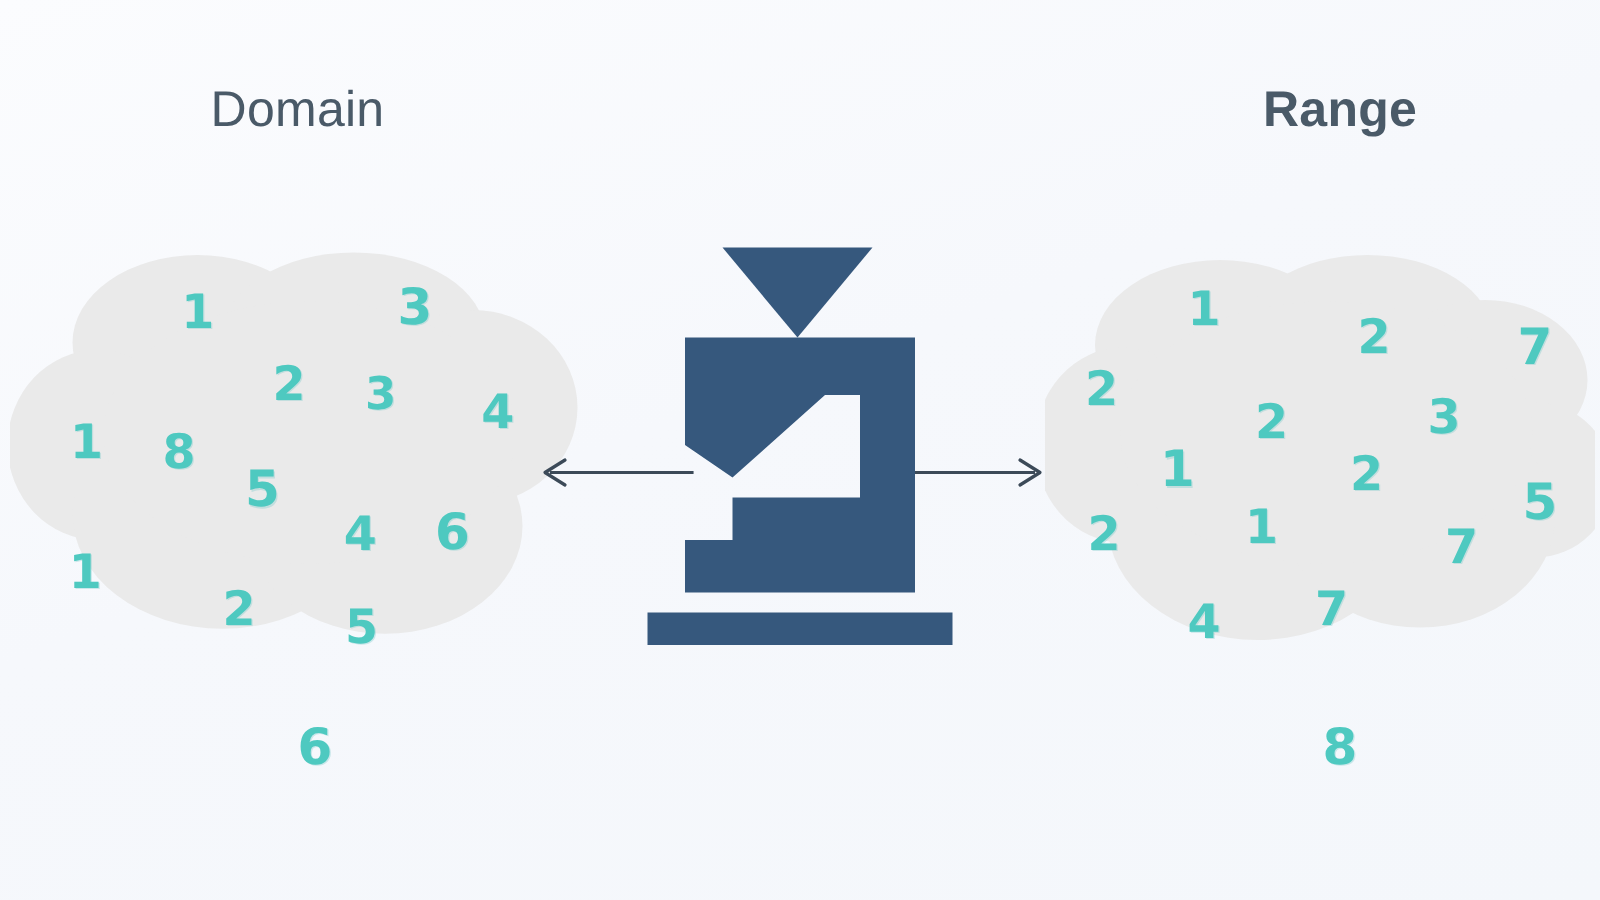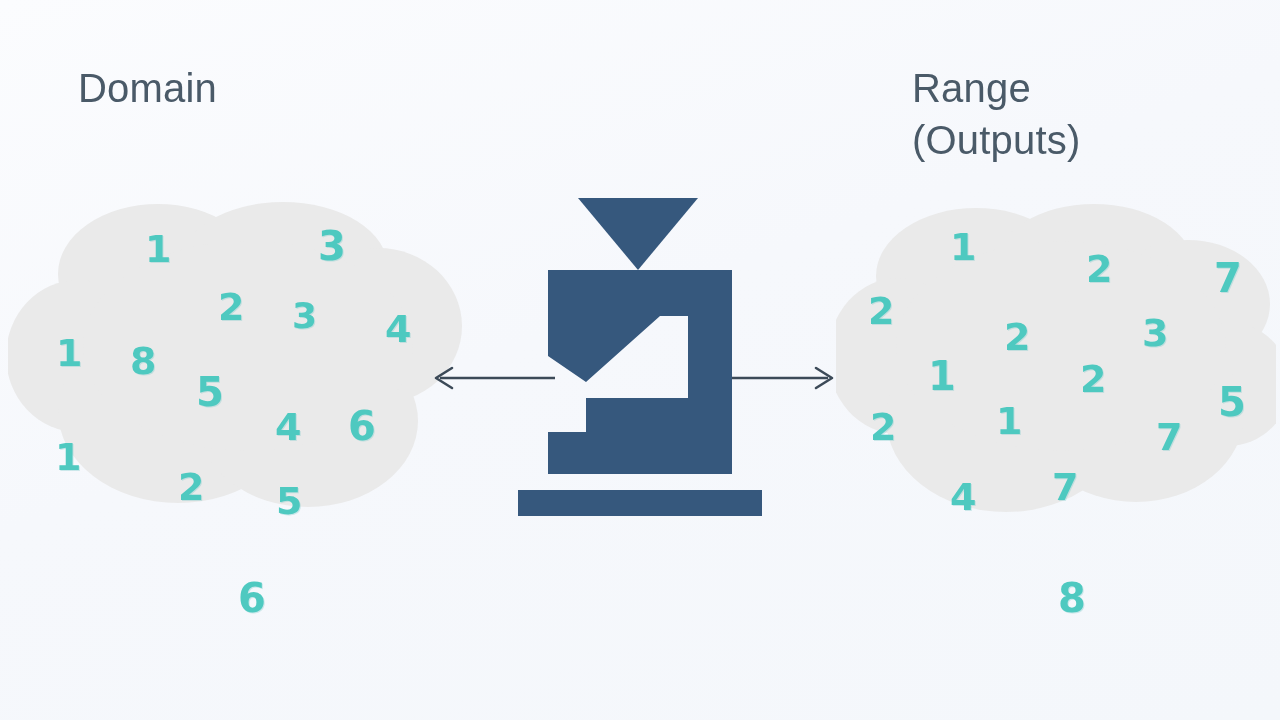--- a/index.html
+++ b/index.html
@@ -16,33 +16,33 @@
   #stage {
     position: relative;
     width: 1280px;
     height: 720px;
     background: linear-gradient(160deg, #fbfcfe 0%, #f6f8fc 45%, #f4f7fb 100%);
   }
 
   
   .title-block {
     position: absolute;
-    text-align: left;
+    text-align: center;
     color: #4a5a68;
     font-size: 40px;
     line-height: 52px;
     font-weight: 400;
     letter-spacing: 0.2px;
     white-space: nowrap;
   }
   .title-block .l1 { display: block; }
   .title-block .l2 { display: block; }
 
   #title-domain { left: 78px;  top: 62px; width: 320px; }
-  #title-range  { left: 912px; top: 62px; width: 320px; }
+  #title-range  { left: 912px; top: 62px; width: 320px; font-weight: bold; }
 
   
   .cloud-wrap {
     position: absolute;
   }
   #cloud-left  { left: 8px;   top: 196px; width: 460px; height: 330px; }
   #cloud-right { left: 836px; top: 196px; width: 440px; height: 330px; }
 
   .cloud-svg { display: block; width: 100%; height: 100%; }
 
@@ -80,21 +80,20 @@
 <body>
 
 <div id="stage">
 
   <div class="title-block" id="title-domain">
     <span class="l1">Domain</span>
   </div>
 
   <div class="title-block" id="title-range">
     <span class="l1">Range</span>
-    <span class="l2">(Outputs)</span>
   </div>
 
   <div class="cloud-wrap" id="cloud-left">
     <svg class="cloud-svg" viewBox="0 0 460 330" xmlns="http://www.w3.org/2000/svg" aria-hidden="true">
       <g fill="#eaeaea">
         <ellipse cx="150" cy="78" rx="100" ry="70"></ellipse>
         <ellipse cx="275" cy="72" rx="105" ry="66"></ellipse>
         <ellipse cx="370" cy="130" rx="84" ry="78"></ellipse>
         <ellipse cx="70" cy="160" rx="72" ry="76"></ellipse>
         <ellipse cx="170" cy="215" rx="120" ry="92"></ellipse>

